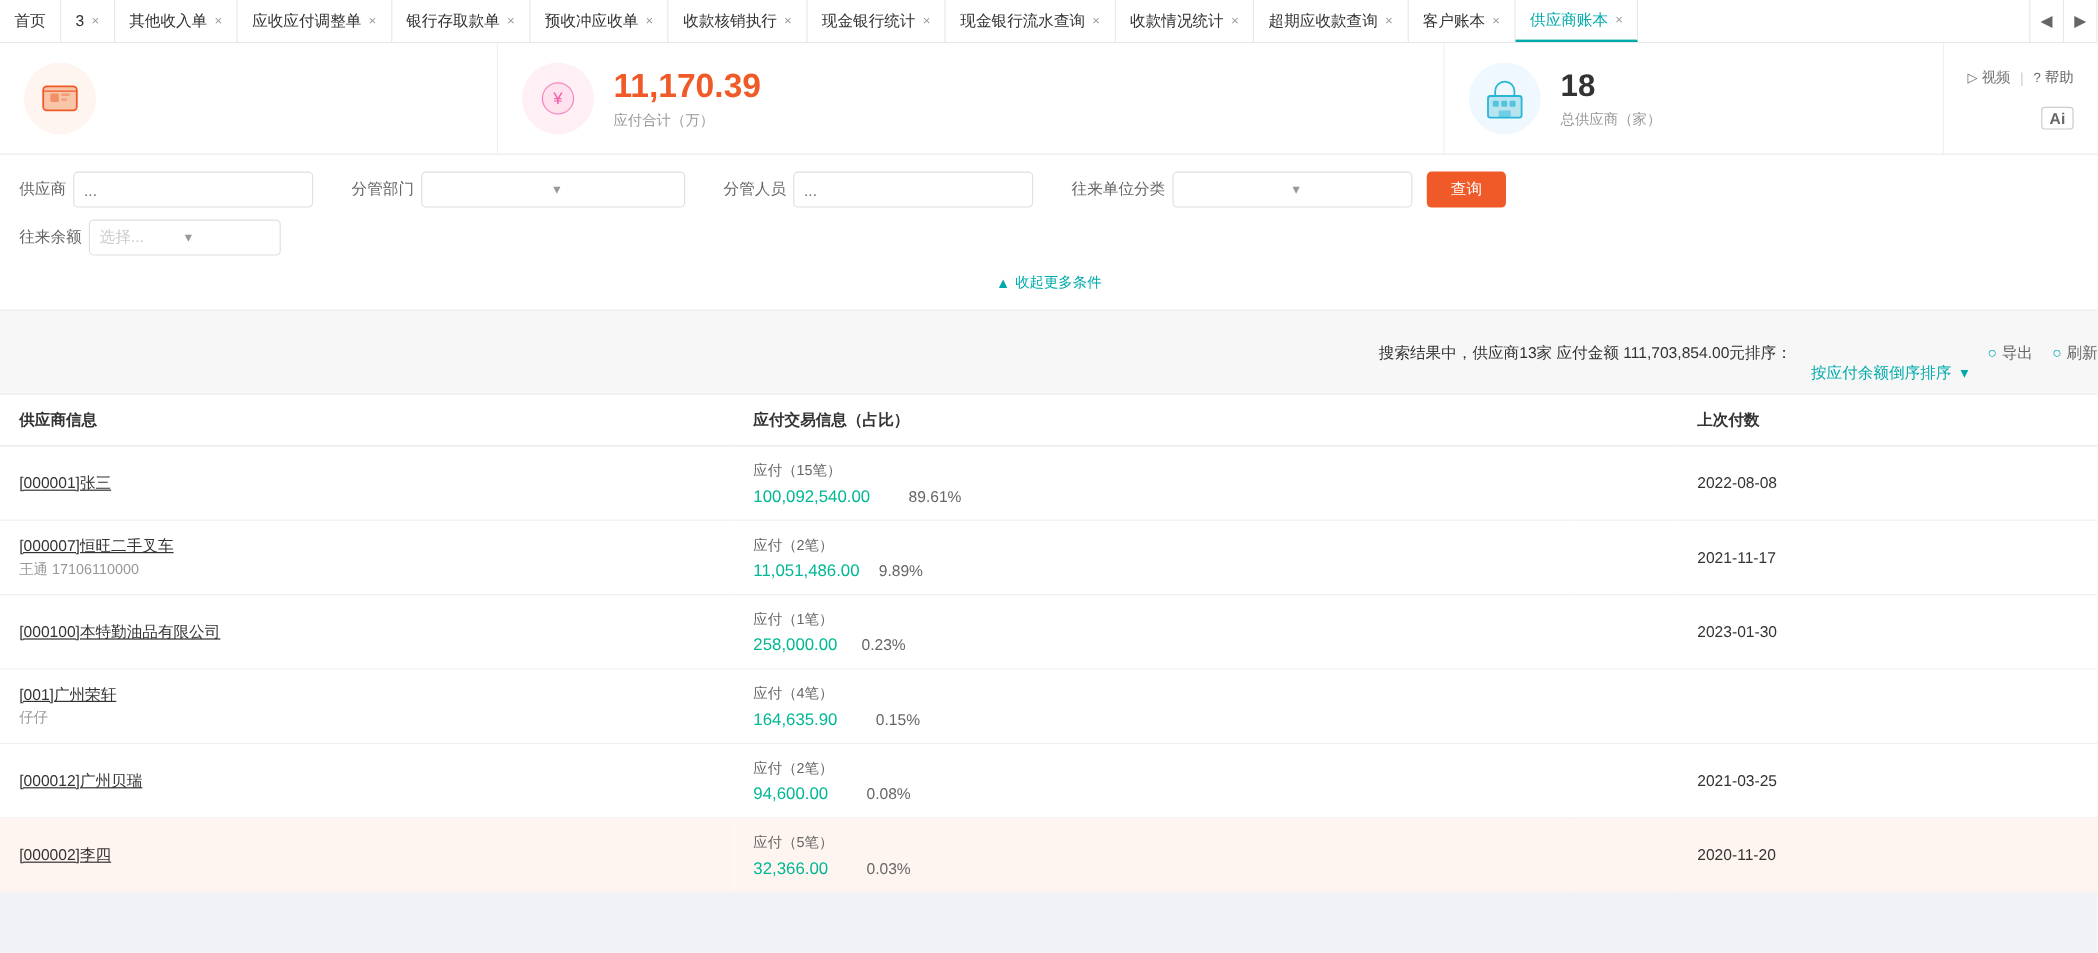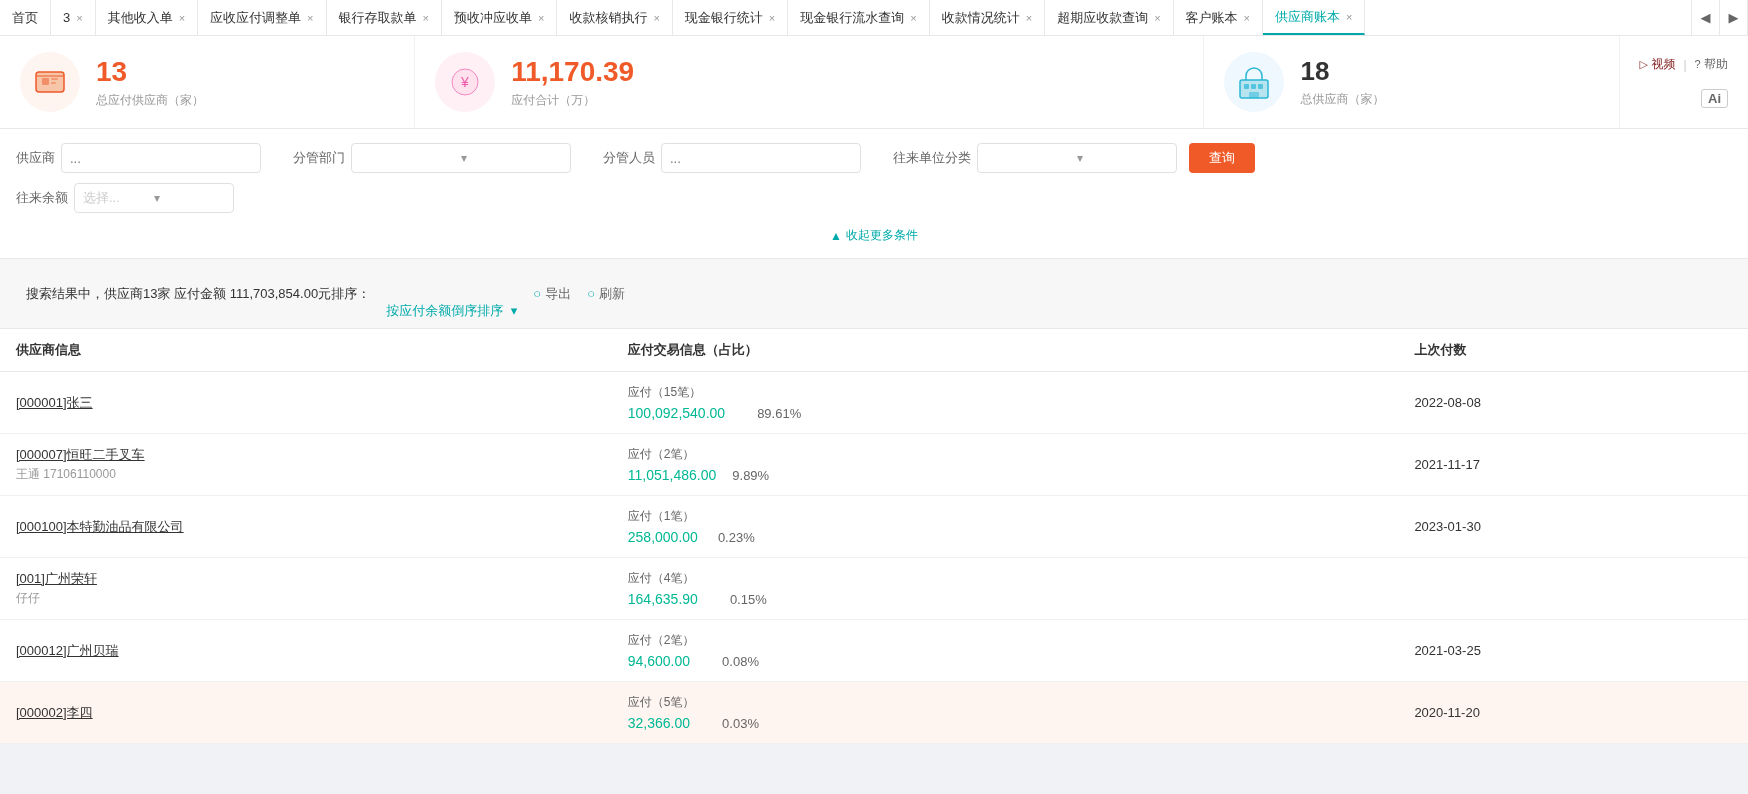--- a/index.html
+++ b/index.html
@@ -68,22 +68,22 @@
       padding: 0 20px; height: 30px; cursor: pointer; font-size: 13px;
     }
     .collapse-btn {
       display: flex; align-items: center; justify-content: center; gap: 4px;
       color: #00aaaa; font-size: 12px; cursor: pointer; padding: 4px 0;
     }
     .filter-divider { display: flex; justify-content: center; }
 
     
     .result-bar {
-      display: flex; align-items: center; justify-content: flex-start;
-      padding: 8px 26px; background: #f7f7f7; border-bottom: 1px solid #e8e8e8;
+      display: flex; align-items: center; justify-content: flex-end;
+      padding: 8px 0; background: #f7f7f7; border-bottom: 1px solid #e8e8e8;
     }
     .result-info { font-size: 13px; color: #333; }
     .result-actions { display: flex; align-items: center; gap: 16px; font-size: 13px; color: #666; }
     .result-actions .sort-label { color: #333; }
     .result-actions .sort-select { color: #00aaaa; cursor: pointer; margin-top: 35px; }
     .result-actions .action-btn { display: flex; align-items: center; gap: 4px; cursor: pointer; }
 
     
     .main-table { background: #fff; width: 100%; border-collapse: collapse; }
     .main-table thead tr { border-bottom: 1px solid #e8e8e8; }
@@ -170,24 +170,20 @@
 
   <div class="summary-card">
     <div class="icon-wrap orange">
       <svg width="36" height="36" viewBox="0 0 36 36" fill="none">
         <rect x="4" y="8" width="28" height="20" rx="3" fill="#f7c5a8" stroke="#f05a28" stroke-width="1.5"></rect>
         <rect x="10" y="14" width="7" height="7" rx="1" fill="#f05a28" opacity="0.5"></rect>
         <rect x="19" y="14" width="7" height="2" rx="1" fill="#f05a28" opacity="0.4"></rect>
         <rect x="19" y="18" width="5" height="2" rx="1" fill="#f05a28" opacity="0.4"></rect>
         <path d="M4 12h28" stroke="#f05a28" stroke-width="1"></path>
       </svg>
-    </div>
-    <div class="card-info">
-      <div class="card-value">13</div>
-      <div class="card-label">总应付供应商（家）</div>
     </div>
   </div>
 
   <div class="summary-card wide">
     <div class="icon-wrap pink">
       <svg width="36" height="36" viewBox="0 0 36 36" fill="none">
         <circle cx="18" cy="18" r="13" fill="#ffd6e7" stroke="#e91e8c" stroke-width="1" opacity="0.5"></circle>
         <text x="18" y="23" text-anchor="middle" font-size="14" fill="#e91e8c" opacity="0.7">¥</text>
       </svg>
     </div>
@@ -209,21 +205,21 @@
       </svg>
     </div>
     <div class="card-info">
       <div class="card-value" style="color:#333; font-size:26px;">18</div>
       <div class="card-label">总供应商（家）</div>
     </div>
   </div>
 
   <div class="summary-top-right" style="flex-direction:column; align-items:flex-end; padding: 8px 20px; min-width:120px;">
     <div style="display:flex; gap:8px; align-items:center;">
-      <span style="cursor:pointer; color:#7f1d1d;text-align:right;">
+      <span style="cursor:pointer; color:#737373;text-align:right;">
         <span style="font-size:11px;">▷</span>
         <span>视频</span>
       </span>
       <span style="color:#ccc;">|</span>
       <span style="cursor:pointer; color:#666;">
         <span style="font-size:11px;">?</span>
         <span>帮助</span>
       </span>
     </div>
     <div style="margin-top:6px; font-size:11px; color:#999; font-weight:bold; border: 1px solid #ccc; padding: 1px 6px; border-radius:3px; background:#fff;">

